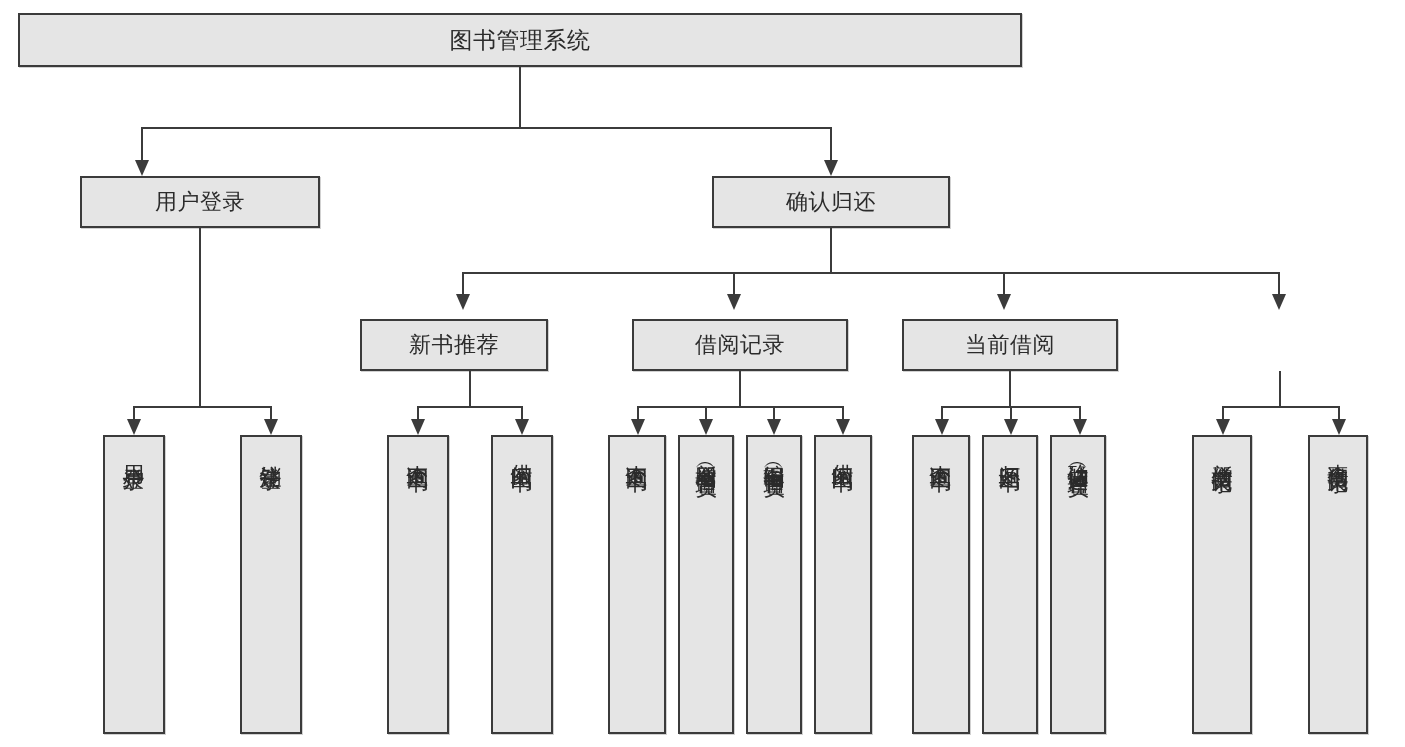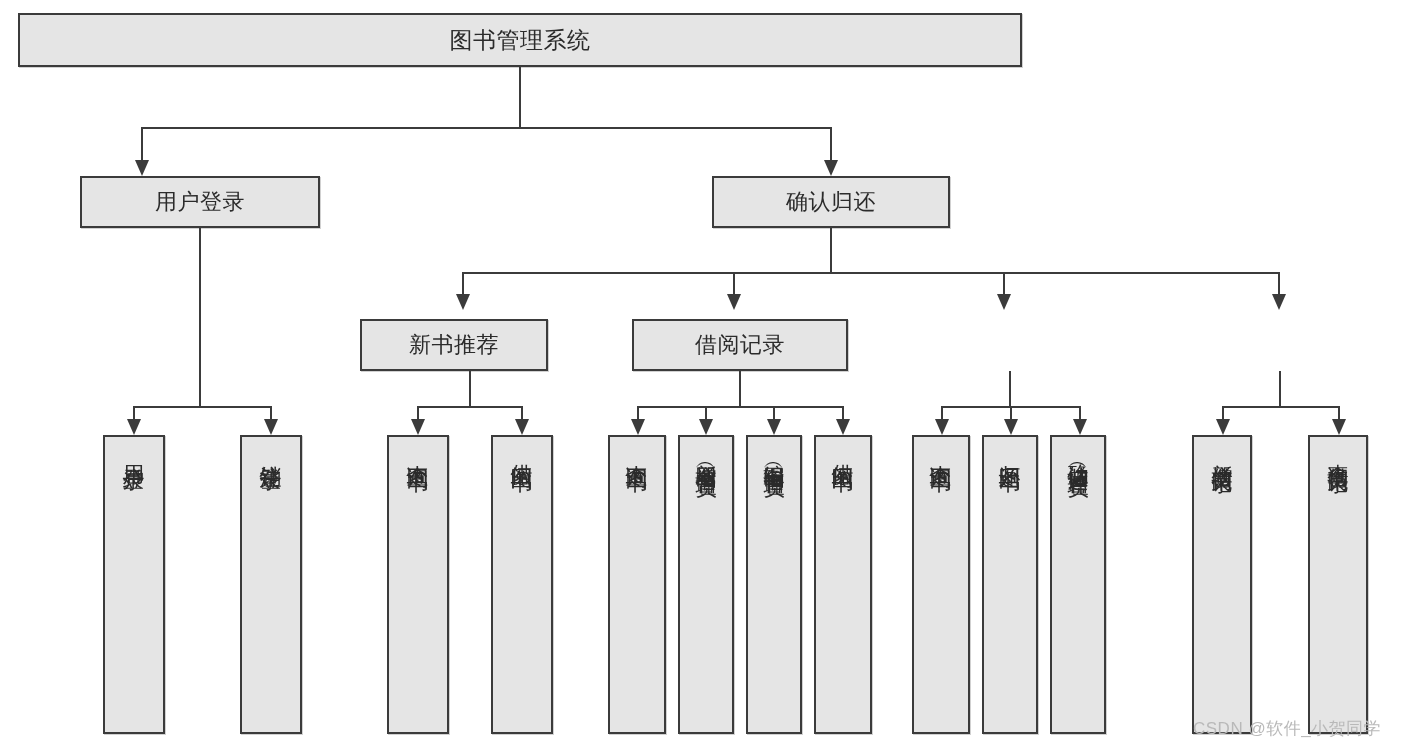--- a/index.html
+++ b/index.html
@@ -122,20 +122,23 @@
   <div class="arrow" style="left:997px;top:294px;"></div>
   <div class="vline" style="left:1278px;top:272px;height:26px;"></div>
   <div class="arrow" style="left:1272px;top:294px;"></div>
 
   <div class="node horiz" style="left:360px;top:319px;width:188px;height:52px;">
     <span class="label">新书推荐</span>
   </div>
   <div class="node horiz" style="left:632px;top:319px;width:216px;height:52px;">
     <span class="label">借阅记录</span>
   </div>
+  <div class="node horiz" style="left:902px;top:319px;width:216px;height:52px;">
+    <span class="label">当前借阅</span>
+  </div>
 
   <div class="vline" style="left:469px;top:371px;height:35px;"></div>
   <div class="hline" style="left:417px;top:406px;width:105px;"></div>
   <div class="vline" style="left:417px;top:406px;height:16px;"></div>
   <div class="arrow" style="left:411px;top:419px;"></div>
   <div class="vline" style="left:521px;top:406px;height:16px;"></div>
   <div class="arrow" style="left:515px;top:419px;"></div>
 
   <div class="vline" style="left:739px;top:371px;height:35px;"></div>
   <div class="hline" style="left:637px;top:406px;width:207px;"></div>
@@ -201,15 +204,14 @@
     <span class="label">确认归还（管理员）</span>
   </div>
 
   <div class="node vert tall" style="left:1192px;top:435px;width:60px;height:299px;">
     <span class="label">新增借阅记录</span>
   </div>
   <div class="node vert tall" style="left:1308px;top:435px;width:60px;height:299px;">
     <span class="label">查询借阅记录</span>
   </div>
 
-  <div class="watermark" style="left:1193px;top:717px;">CSDN @软件_小贺同学</div>
 
 </div>
 
 </body></html>

